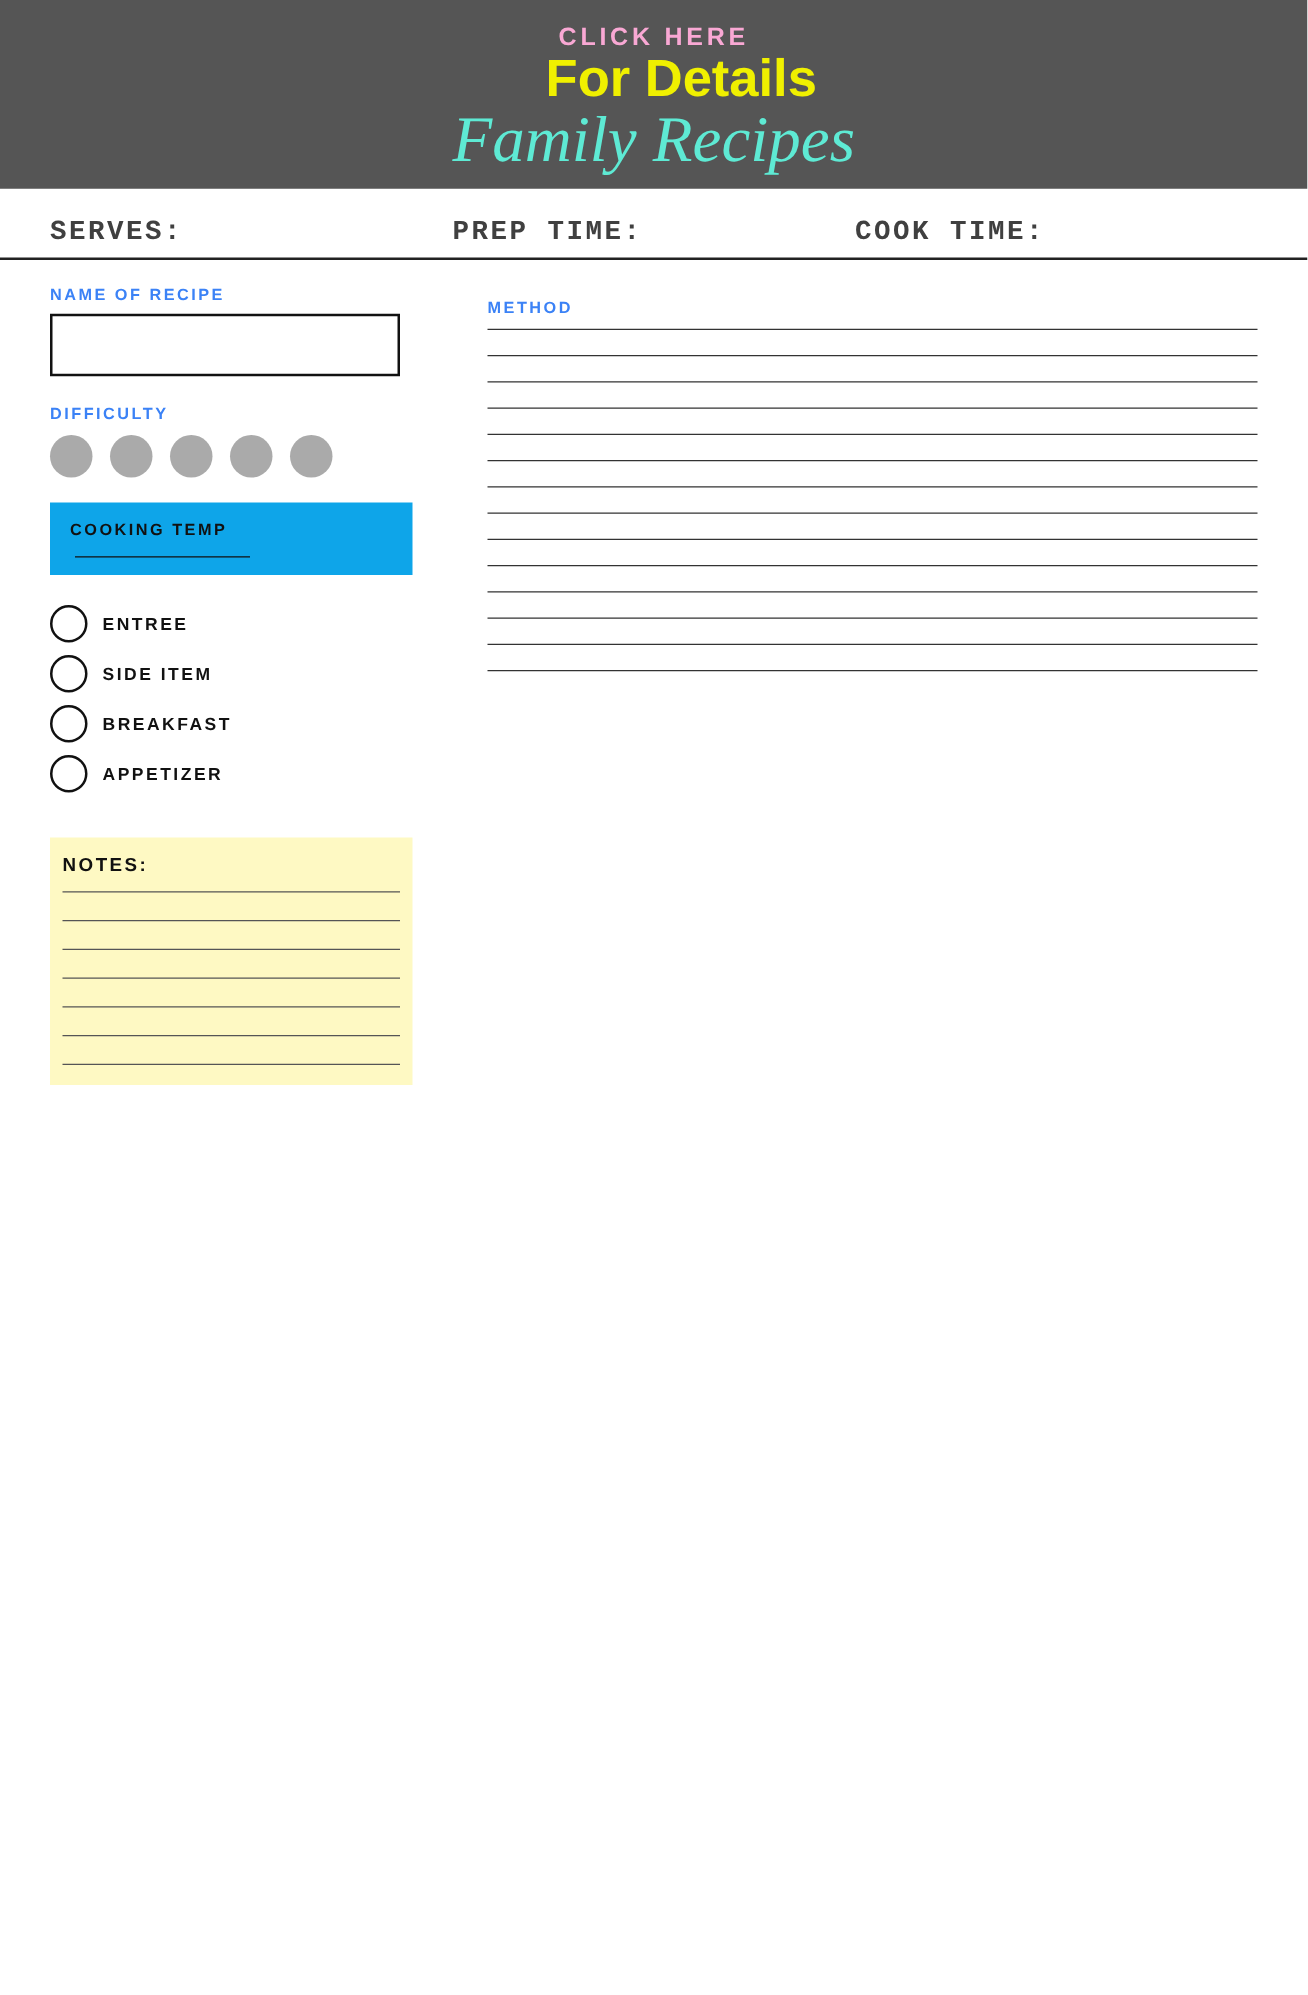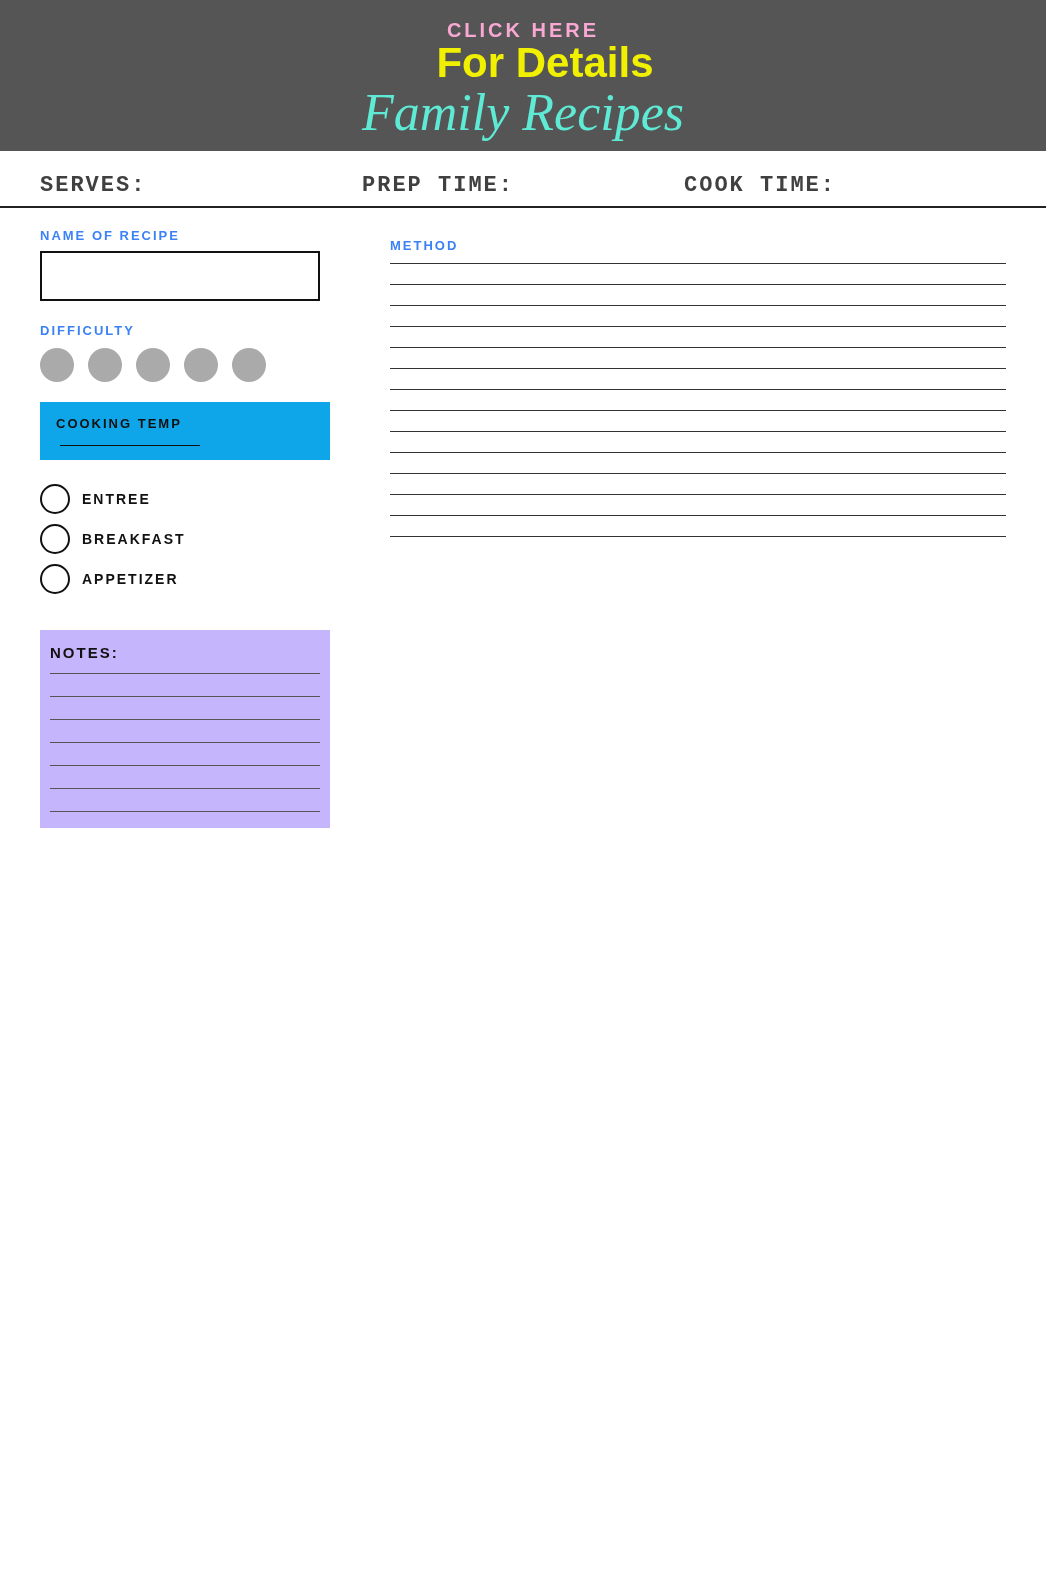--- a/index.html
+++ b/index.html
@@ -145,21 +145,21 @@
       width: 30px;
       height: 30px;
       border-radius: 50%;
       border: 2px solid #111;
       background: #fff;
       flex-shrink: 0;
     }
 
     
     .notes-section {
-      background: #c4b5fd;
+      background: #fef9c3;
       padding: 14px 16px 16px 10px;
       width: 290px;
     }
     .notes-label {
       font-size: 15px;
       font-weight: 700;
       letter-spacing: 2px;
       text-transform: uppercase;
       color: #111;
       margin-bottom: 12px;
@@ -243,20 +243,24 @@
 
     <div class="cooking-temp-box">
       <span>COOKING TEMP</span>
       <span class="cooking-temp-line"></span>
     </div>
 
     <ul class="category-list">
       <li>
         <div class="radio-circle"></div>
         <span>ENTREE</span>
+      </li>
+      <li>
+        <div class="radio-circle"></div>
+        <span>SIDE ITEM</span>
       </li>
       <li>
         <div class="radio-circle"></div>
         <span>BREAKFAST</span>
       </li>
       <li>
         <div class="radio-circle"></div>
         <span>APPETIZER</span>
       </li>
     </ul>

